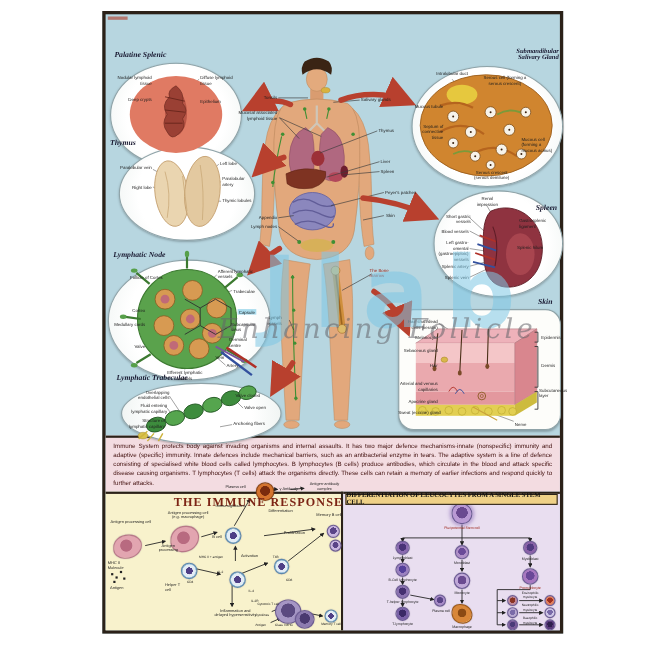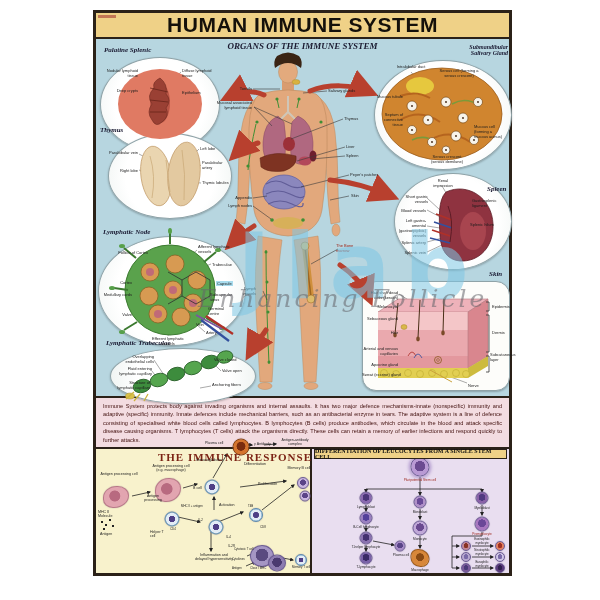--- a/index.html
+++ b/index.html
@@ -40,25 +40,21 @@
   .wm-brand{position:absolute;left:160px;top:222px;width:400px;text-align:center;
       font:bold 90px/1 "DejaVu Sans",sans-serif;letter-spacing:14px;color:rgba(125,198,228,.55);z-index:30;pointer-events:none}
   .wm-since{position:absolute;left:402px;top:244px;font:bold 17px "Liberation Sans",sans-serif;color:rgba(122,126,131,.9);z-index:30;pointer-events:none}
   .wm-tag{position:absolute;left:198px;top:284px;width:330px;font:italic 25px "DejaVu Serif",serif;letter-spacing:3px;color:rgba(100,100,105,.55);z-index:30;pointer-events:none}
 </style>
 </head>
 <body>
 
 <div class="page">
   <div class="frame"></div>
-  <div class="titleband">
-    <span class="title">HUMAN IMMUNE SYSTEM</span>
-  </div>
   <div class="printmark"></div>
-  <div class="subtitle">ORGANS OF THE IMMUNE SYSTEM</div>
 
   <div class="oval" style="left:100px;top:57px;width:120px;height:95px"></div>
   <div class="oval" style="left:108px;top:133px;width:124px;height:86px"></div>
   <div class="oval" style="left:98px;top:236px;width:148px;height:110px"></div>
   <div class="oval" style="left:110px;top:348px;width:146px;height:56px"></div>
   <div class="oval" style="left:374px;top:60px;width:138px;height:110px"></div>
   <div class="oval" style="left:394px;top:173px;width:118px;height:97px"></div>
   <div class="rrect" style="left:362px;top:281px;width:148px;height:110px"></div>
 
   <div class="otitle" style="left:104px;top:46px">Palatine Splenic</div>

